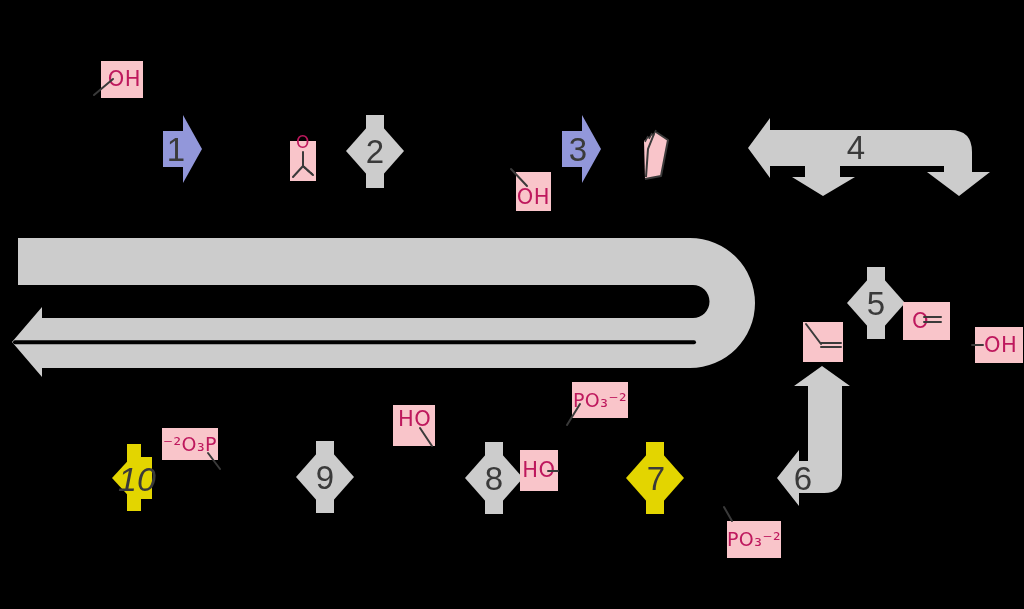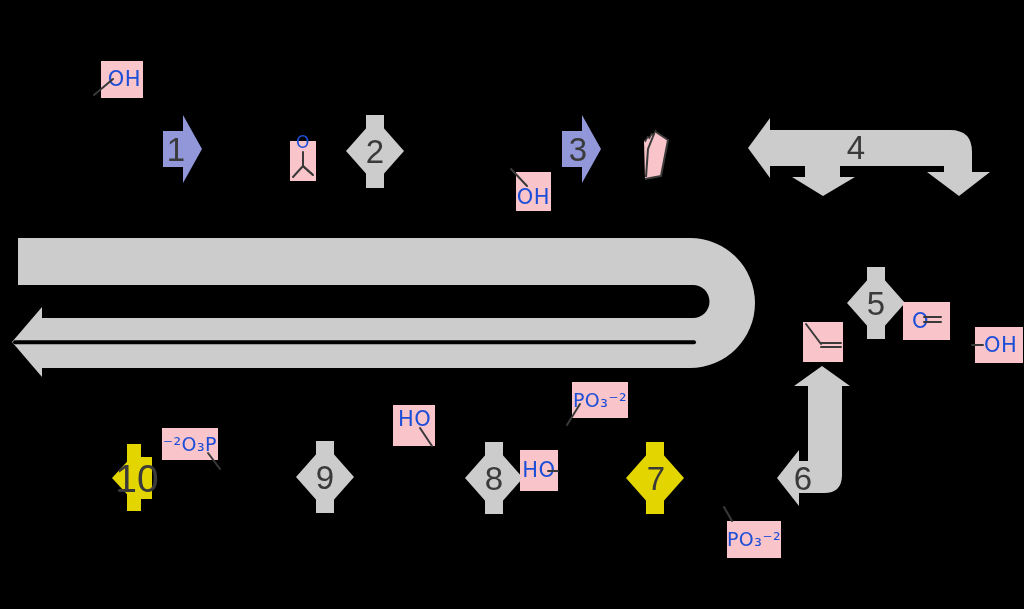--- a/index.html
+++ b/index.html
@@ -6,21 +6,21 @@
   #canvas{
     position:relative;width:1024px;height:609px;overflow:hidden;
     background:#000;
     font-family:"DejaVu Sans","Liberation Sans",sans-serif;
   }
   #art{position:absolute;left:0;top:0;z-index:1;}
   #bonds{position:absolute;left:0;top:0;z-index:3;pointer-events:none;}
   .chem-box{
     position:absolute;z-index:2;
     display:flex;align-items:center;justify-content:center;
-    font-size:21px;color:#1d4ed8;letter-spacing:0.5px;
+    font-size:21px;color:#be185d;letter-spacing:0.5px;
     line-height:1;
   }
   .step-num{
     position:absolute;z-index:4;
     transform:translate(-50%,-50%);
     font-size:33px;color:#3a3a3a;
     font-family:"Liberation Sans","DejaVu Sans",sans-serif;
   }
   .o-top{position:absolute;left:50%;top:-7px;transform:translateX(-50%);font-size:17px;}
 </style>
@@ -130,15 +130,15 @@
 
   <div class="step-num" style="left:176px;top:150px;">1</div>
   <div class="step-num" style="left:375px;top:152px;">2</div>
   <div class="step-num" style="left:578px;top:150px;">3</div>
   <div class="step-num" style="left:856px;top:148px;">4</div>
   <div class="step-num" style="left:876px;top:304px;">5</div>
   <div class="step-num" style="left:803px;top:479px;">6</div>
   <div class="step-num" style="left:656px;top:479px;">7</div>
   <div class="step-num" style="left:494px;top:479px;">8</div>
   <div class="step-num" style="left:325px;top:478px;">9</div>
-  <div class="step-num" style="left:137px;top:479px;font-size:39px;">10</div>
+  <div class="step-num" style="left:137px;top:479px;font-size:34px;font-style:italic;">10</div>
 
 </div>
 
 </body></html>

